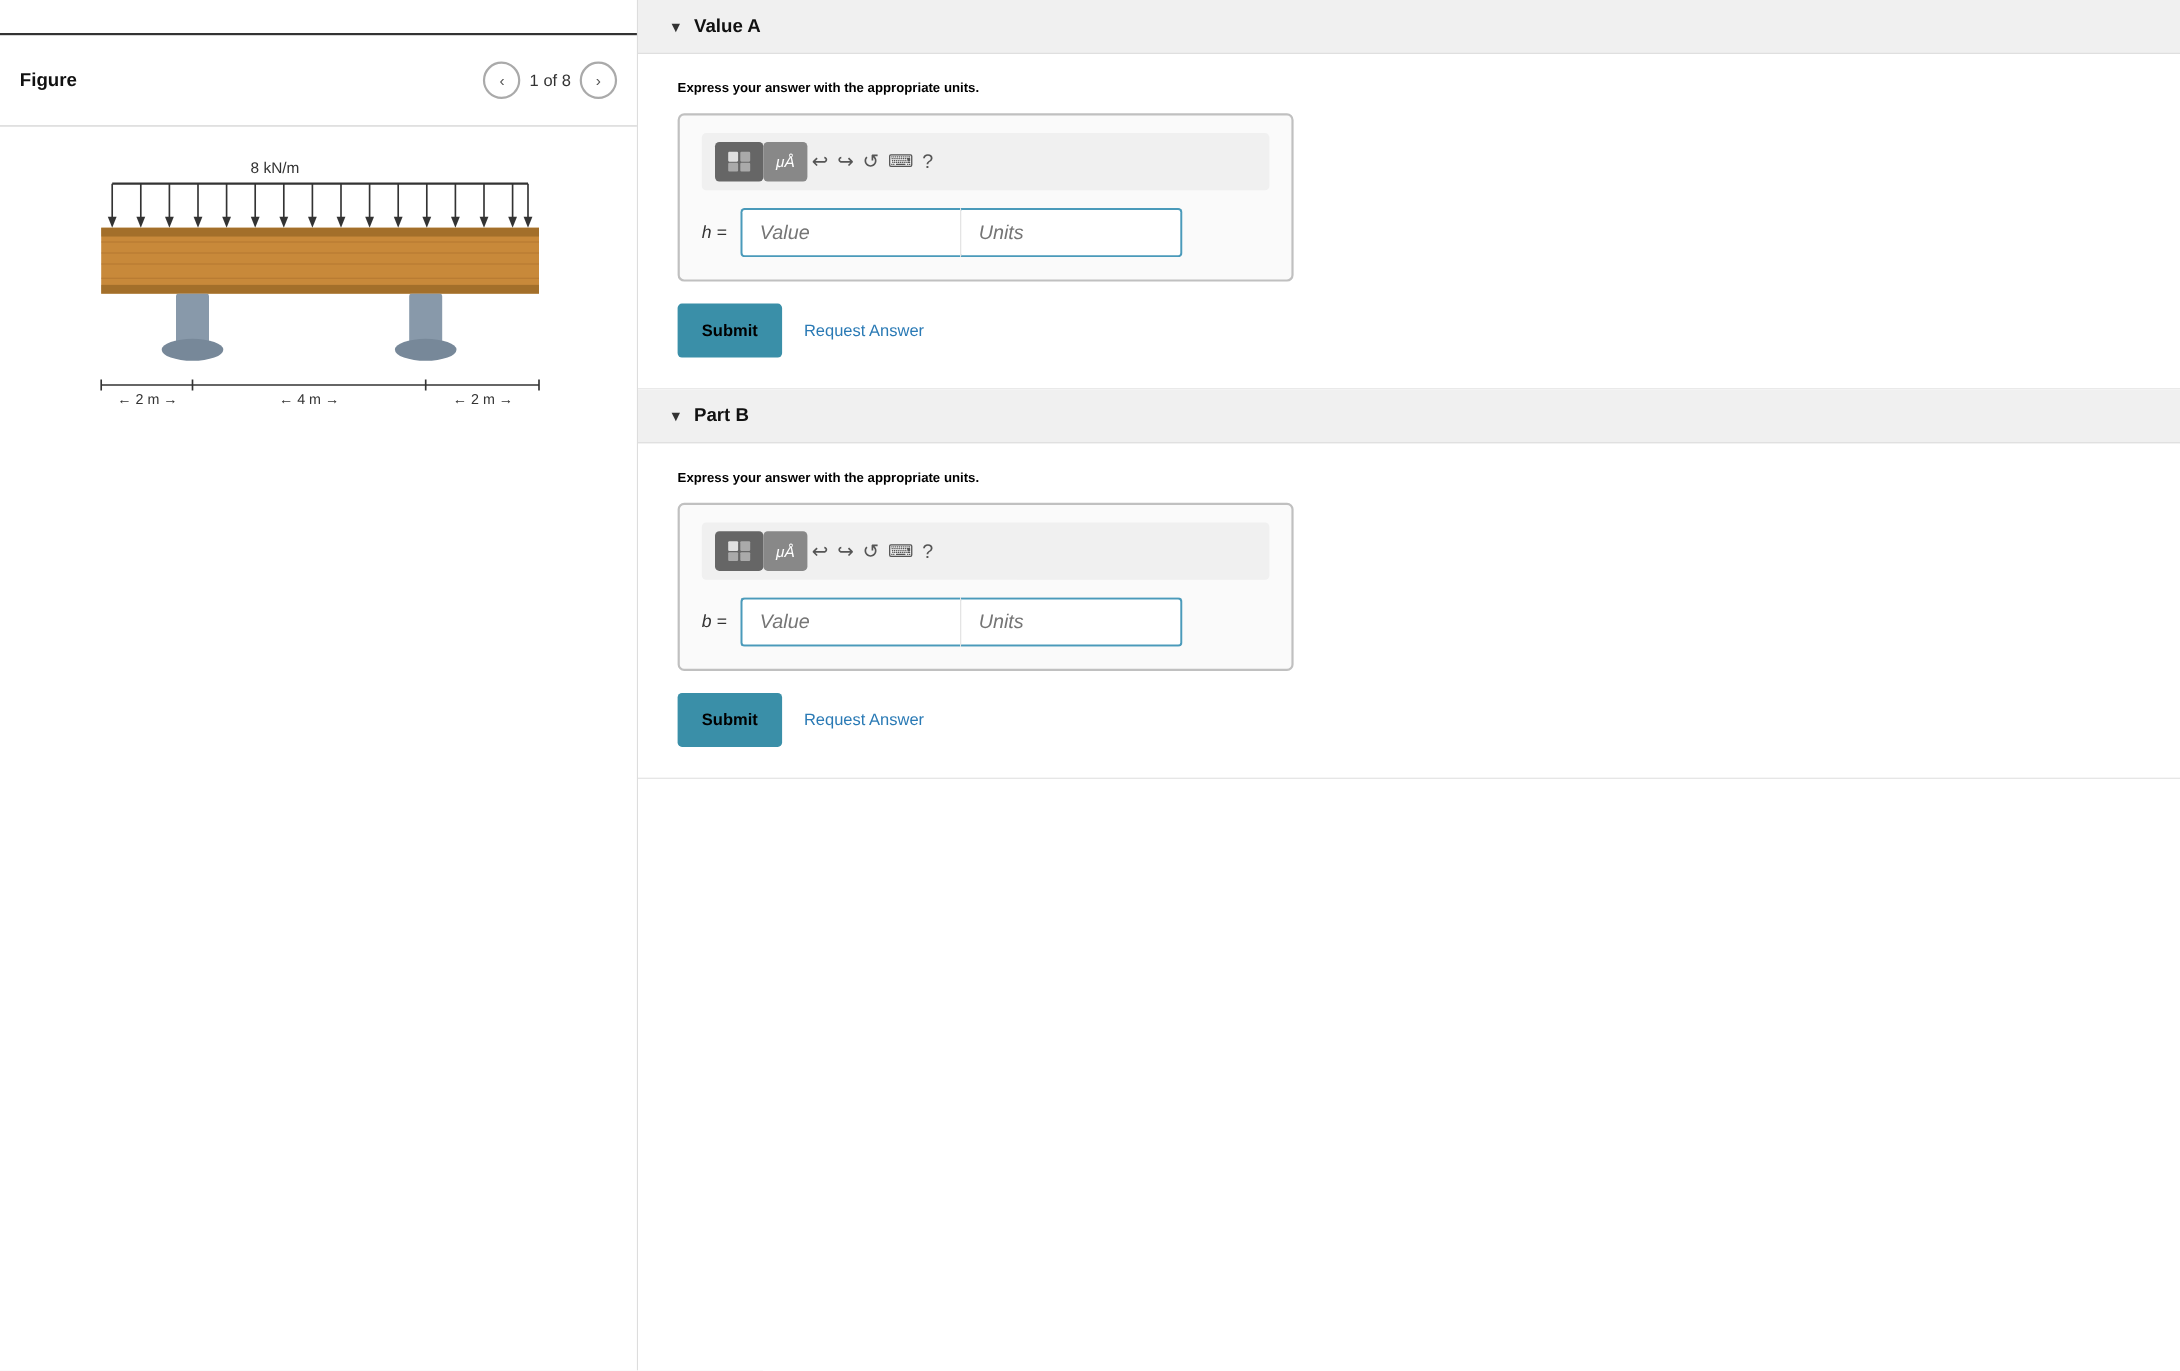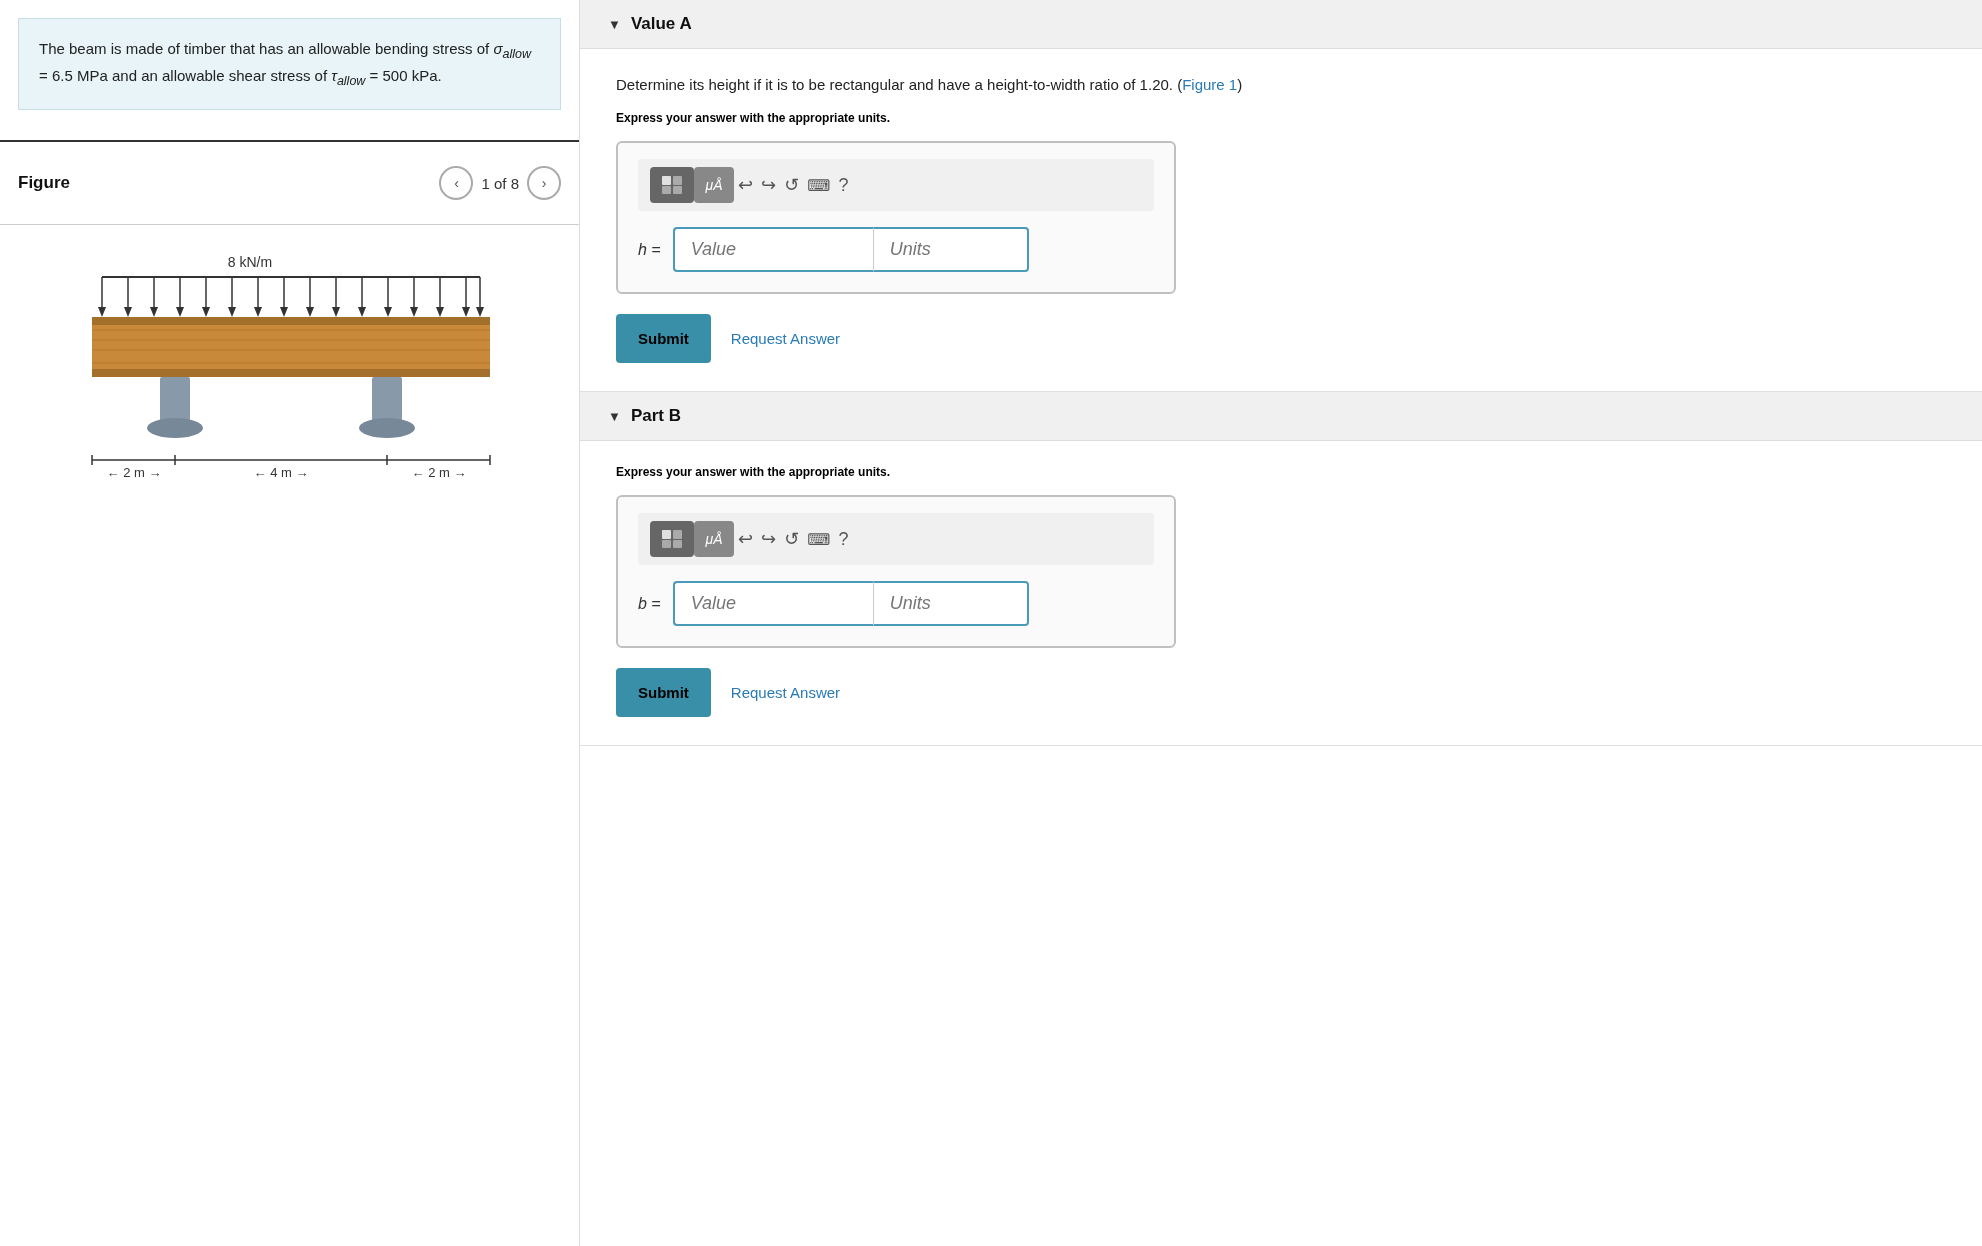--- a/index.html
+++ b/index.html
@@ -222,21 +222,21 @@
 
     .units-input {
       border: 2px solid #4a9aba;
       border-left: 1px solid #ccc;
       border-radius: 0 4px 4px 0;
       padding: 10px 16px;
       font-size: 18px;
       font-style: italic;
       color: #aaa;
       background: #fff;
-      width: 156px;
+      width: 202px;
       outline: none;
     }
 
     .action-row {
       display: flex;
       align-items: center;
       gap: 20px;
       margin-top: 4px;
     }
 
@@ -262,27 +262,20 @@
     
     .math-text {
       font-style: italic;
     }
   </style>
 </head>
 <body>
 
 <div class="left-panel">
 
-  <div class="problem-statement">
-    <span>
-      The beam is made of timber that has an allowable bending stress
-      of <span class="math-text">σ<sub>allow</sub></span> = 6.5 MPa and an allowable shear stress of
-      <span class="math-text">τ<sub>allow</sub></span> = 500 kPa.
-    </span>
-  </div>
 
   <div class="figure-section">
     <div class="figure-header">
       <span class="figure-title">Figure</span>
       <div class="figure-nav">
         <button class="nav-btn">‹</button>
         <span class="page-indicator">1 of 8</span>
         <button class="nav-btn">›</button>
       </div>
     </div>
@@ -382,24 +375,20 @@
 </div>
 
 <div class="right-panel">
 
   <div class="part-section">
     <div class="part-header">
       <span class="part-arrow">▼</span>
       <span class="part-title">Value A</span>
     </div>
     <div class="part-content">
-      <p class="part-description">
-        <span>Determine its height if it is to be rectangular and have a height-to-width ratio of 1.20.</span>
-        (<a class="figure-link">Figure 1</a>)
-      </p>
       <p class="express-label">Express your answer with the appropriate units.</p>
 
       <div class="answer-box">
 
         <div class="toolbar">
           <button class="toolbar-btn matrix">
             <svg width="22" height="20" viewBox="0 0 22 20">
               <rect x="1" y="1" width="9" height="9" fill="#fff" opacity="0.8" rx="1"></rect>
               <rect x="12" y="1" width="9" height="9" fill="#aaa" rx="1"></rect>
               <rect x="1" y="11" width="9" height="8" fill="#aaa" rx="1"></rect>

